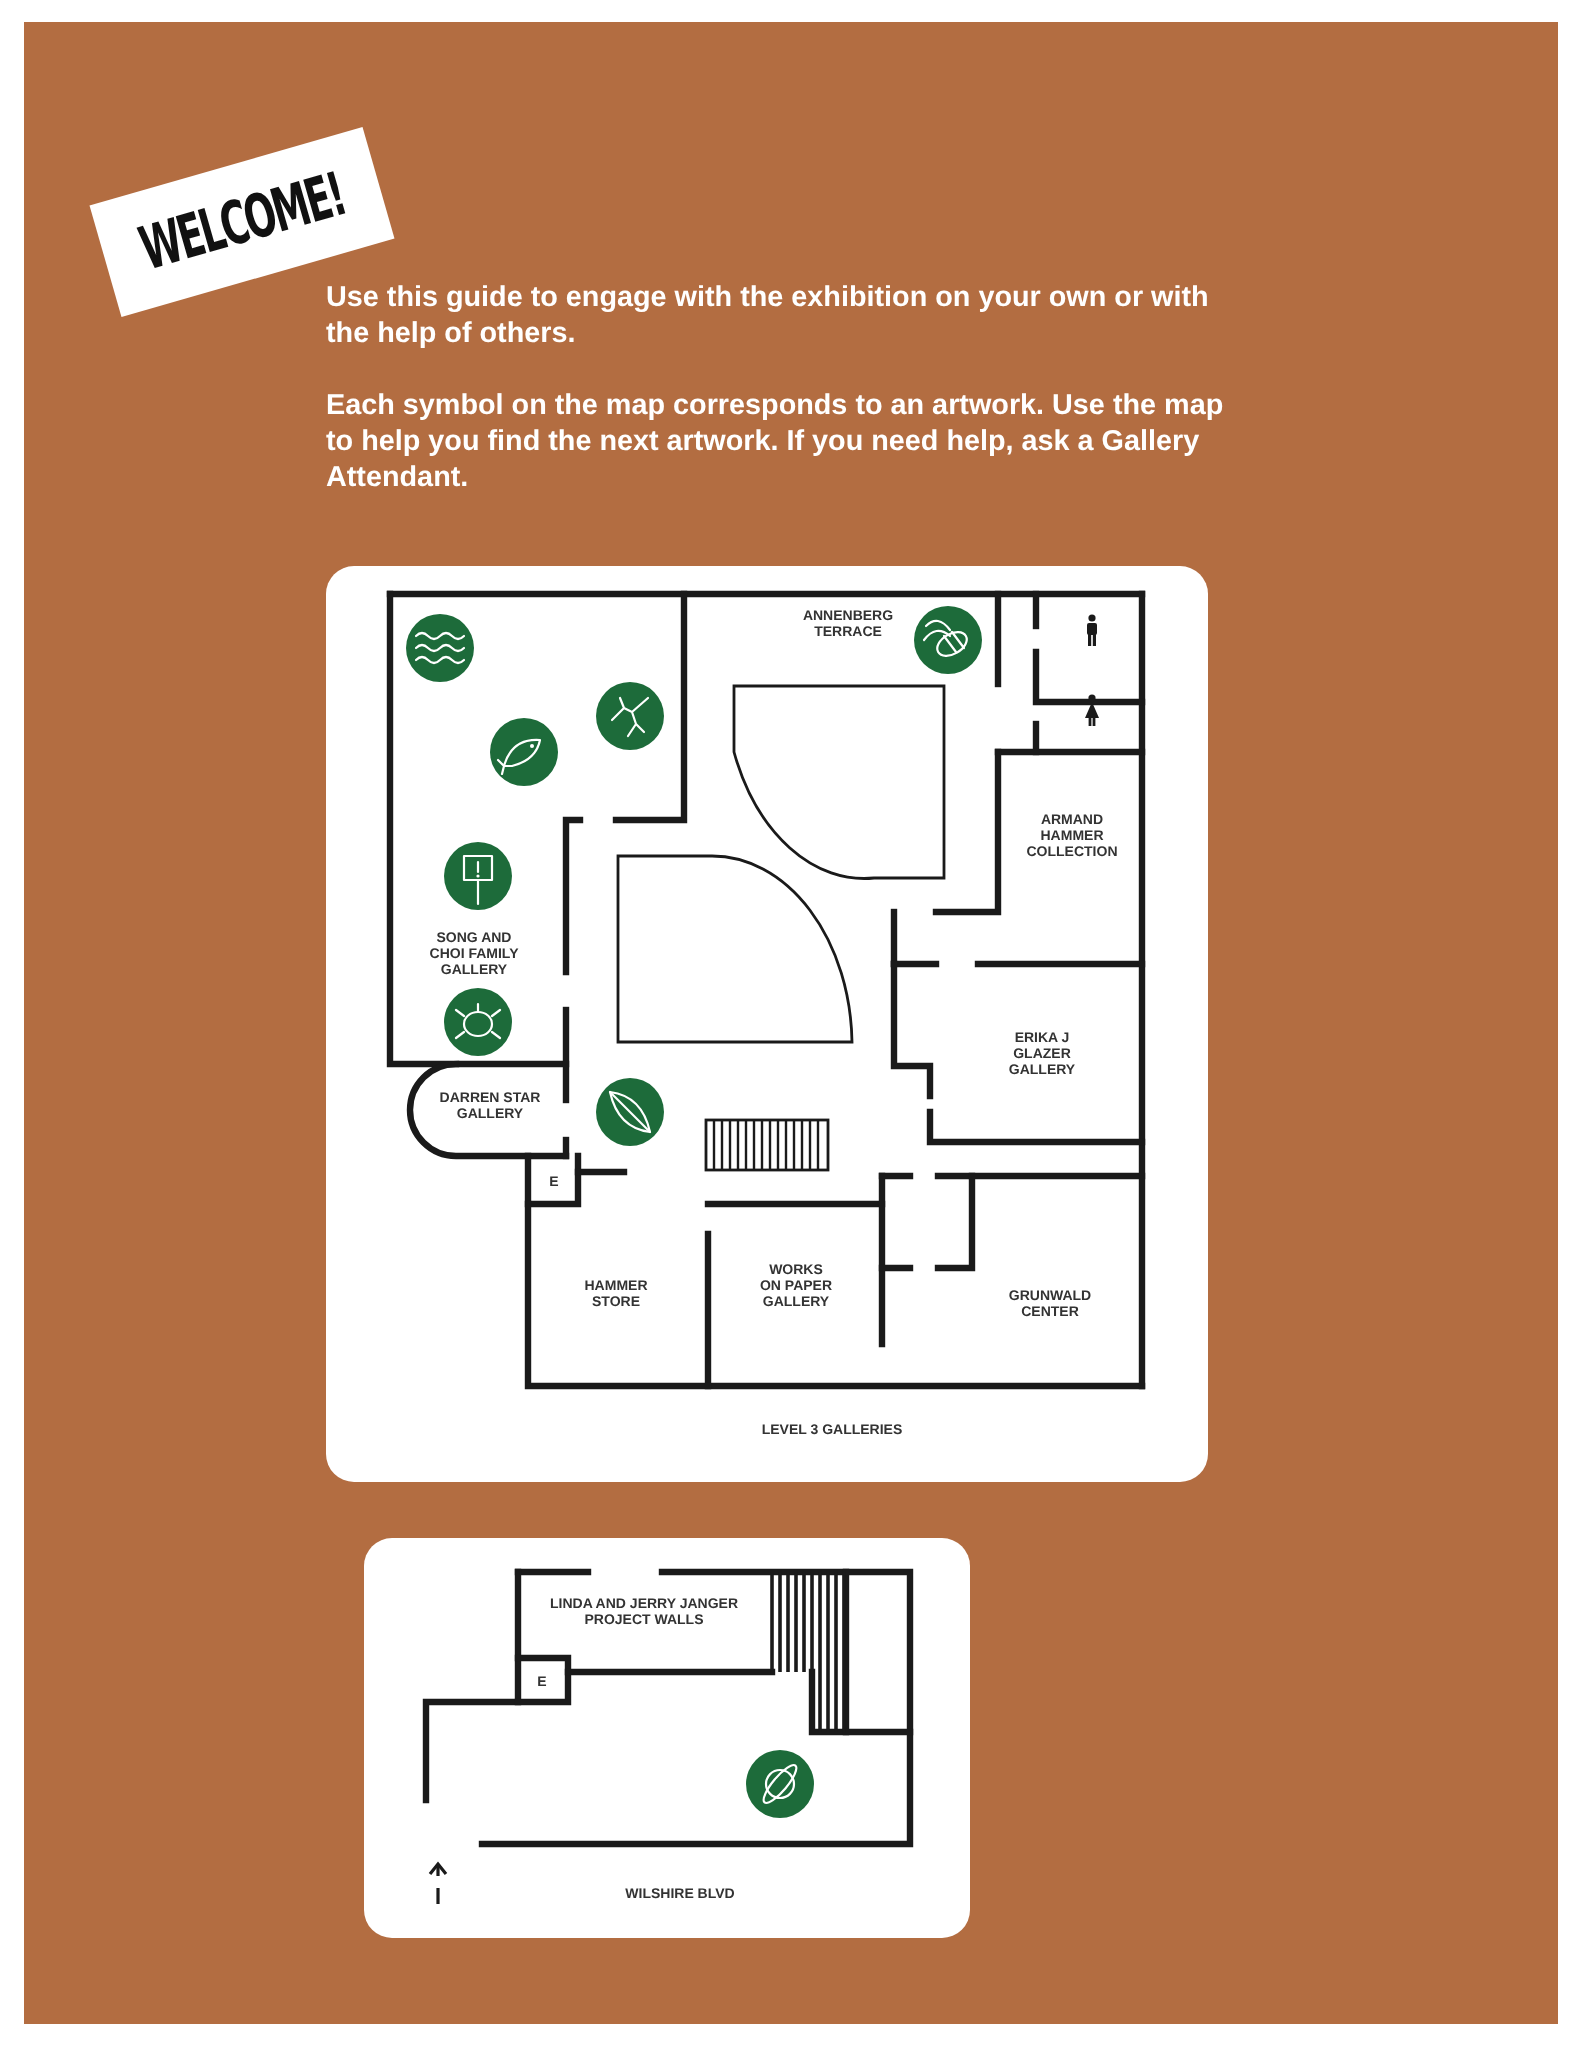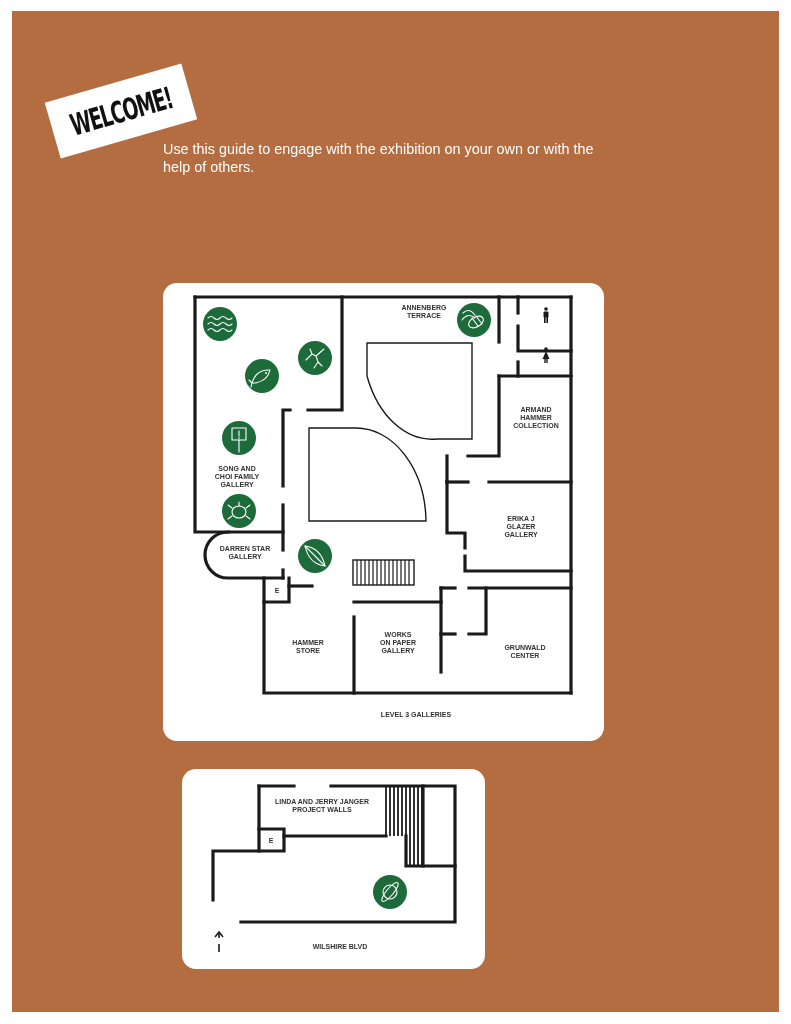--- a/index.html
+++ b/index.html
@@ -9,40 +9,41 @@
     position: absolute; left: 50px; top: 82px; width: 142px; height: 58px;
     background: #ffffff; transform: rotate(-16deg); transform-origin: center;
     display: flex; align-items: center; justify-content: center;
   }
   .welcome-text {
     font-family: "DejaVu Sans", sans-serif; font-weight: bold; font-size: 30px;
     letter-spacing: -2px; color: #111; transform: scaleX(0.62); display: inline-block;
     white-space: nowrap;
   }
   .intro { position: absolute; left: 163px; top: 140px; width: 470px; color: #ffffff; font-size: 14.4px; line-height: 18px; }
-  .intro p { margin: 0 16px 18px 0; }
+  .intro p { margin: 0 16px 18px 0; font-weight: bold; }
   .map-card { position: absolute; background: #ffffff; border-radius: 14px; }
   .map-card svg { position: absolute; left: 0; top: 0; }
   .lbl { font-family: "Liberation Sans", sans-serif; font-size: 7px; font-weight: bold; fill: #333; text-anchor: middle; }
   .wall { stroke: #1a1a1a; stroke-width: 3.2; fill: none; stroke-linecap: square; }
   .thin { stroke: #1a1a1a; stroke-width: 1.4; fill: none; }
   .sym-bg { fill: #1d6b3a; }
   .sym-line { stroke: #ffffff; stroke-width: 1.1; fill: none; stroke-linecap: round; stroke-linejoin: round; }
 </style>
 </head>
 <body>
 
 <div class="panel"></div>
 
 <div class="welcome-tag">
   <span class="welcome-text">WELCOME!</span>
 </div>
 
 <div class="intro">
   <p>Use this guide to engage with the exhibition on your own or with the help of others.</p>
+  <p>Each symbol on the map corresponds to an artwork. Use the map to help you find the next artwork. If you need help, ask a Gallery Attendant.</p>
 </div>
 
 <div class="map-card" style="left:163px; top:283px; width:441px; height:458px;">
   <svg width="441" height="458" viewBox="163 283 441 458">
 
     <g>
 
       <path class="wall" d="M195 297 L571 297"></path>
 
       <path class="wall" d="M195 297 L195 532 L283 532"></path>

